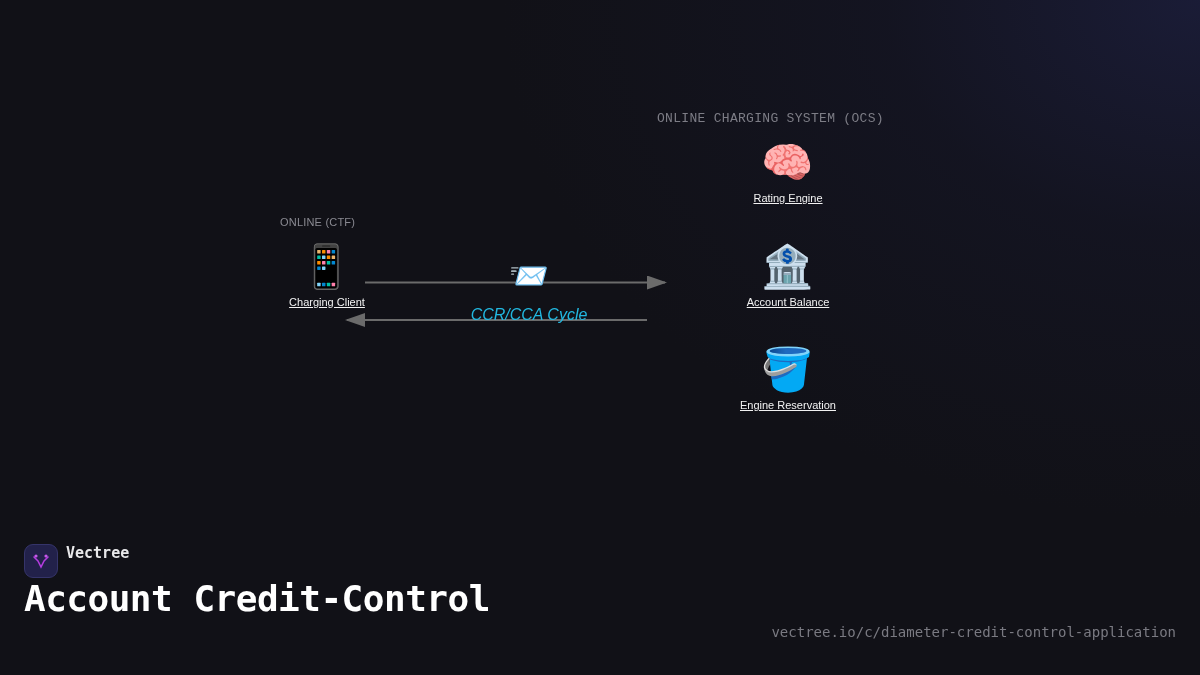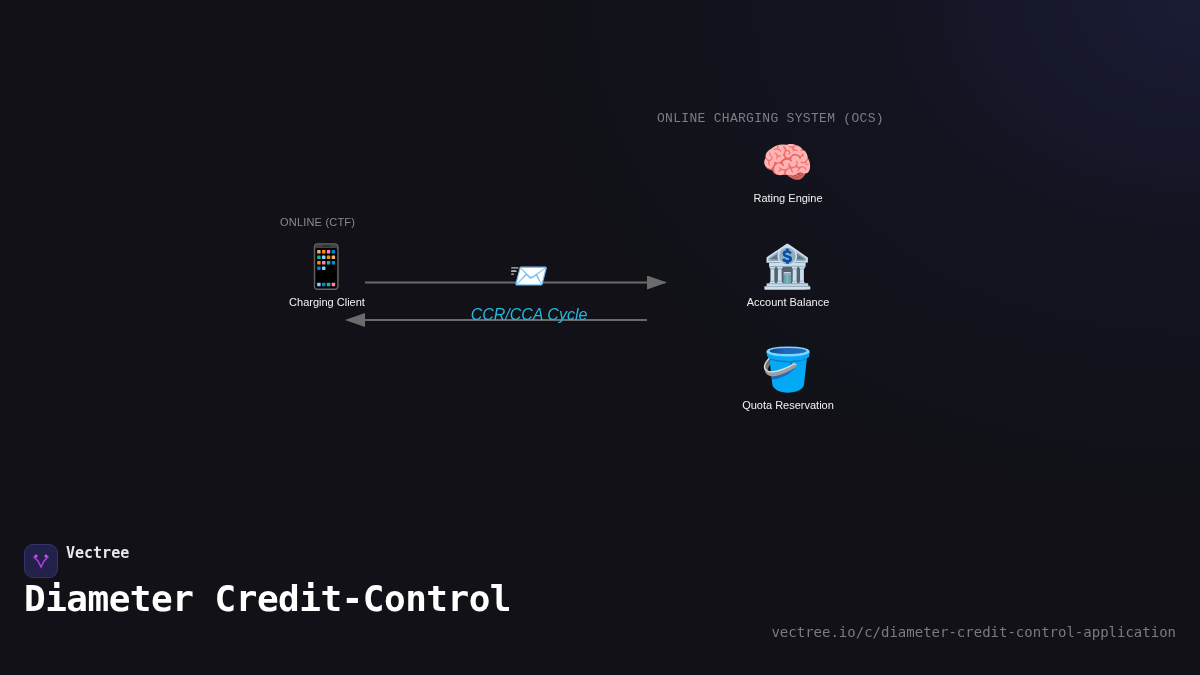--- a/index.html
+++ b/index.html
@@ -21,21 +21,21 @@
       font-family: "Liberation Mono", monospace; font-size: 13px; color: #7d7d86; letter-spacing: 0.3px;
     }
     .node {
       position: absolute; width: 140px; text-align: center; transform: translateX(-50%);
     }
     .node .emoji {
       display: block; font-size: 42px; line-height: 50px; height: 50px;
       font-family: "DejaVu Sans", sans-serif;
     }
     .node .label {
-      display: block; color: #f2f2f2; font-size: 11px; margin-top: 4px;
+      display: block; color: #f2f2f2; font-size: 11px; margin-top: 4px; text-decoration: underline;
     }
     svg.arrows { position: absolute; left: 0; top: 0; }
     .msg {
       position: absolute; transform: translateX(-50%); text-align: center; width: 140px;
     }
     .msg .emoji { display: block; font-size: 32px; line-height: 36px; height: 36px; font-family: "DejaVu Sans", sans-serif; }
     .msg .label { display: block; color: #22b8e0; font-size: 16px; margin-top: 12px; font-style: italic; }
     .brand {
       position: absolute; left: 24px; top: 544px; display: flex; align-items: flex-start; gap: 8px;
     }
@@ -88,31 +88,31 @@
 <div class="node" style="left:788px; top:138px;">
   <span class="emoji">🧠</span>
   <span class="label">Rating Engine</span>
 </div>
 <div class="node" style="left:788px; top:242px;">
   <span class="emoji">🏦</span>
   <span class="label">Account Balance</span>
 </div>
 <div class="node" style="left:788px; top:345px;">
   <span class="emoji">🪣</span>
-  <span class="label">Quota Reservation</span>
+  <span class="label">Engine Reservation</span>
 </div>
 
 <div class="brand">
   <div class="logo">
     <svg width="18" height="16" viewBox="0 0 18 16">
       <path d="M2 4 L6 8 M16 4 L12 8 M6 8 L9 14 L12 8" stroke="#b43ce0" stroke-width="1.6" fill="none" stroke-linecap="round"></path>
       <circle cx="4" cy="3" r="1.6" fill="#c45ae8"></circle>
       <circle cx="14" cy="3" r="1.6" fill="#c45ae8"></circle>
     </svg>
   </div>
   <span class="brand-name">Vectree</span>
 </div>
 
 <h1 class="title">
-  <span>Diameter Credit-Control</span><br>
+  <span>Account Credit-Control</span><br>
 </h1>
 
 <div class="url">vectree.io/c/diameter-credit-control-application</div>
 
 </body></html>

